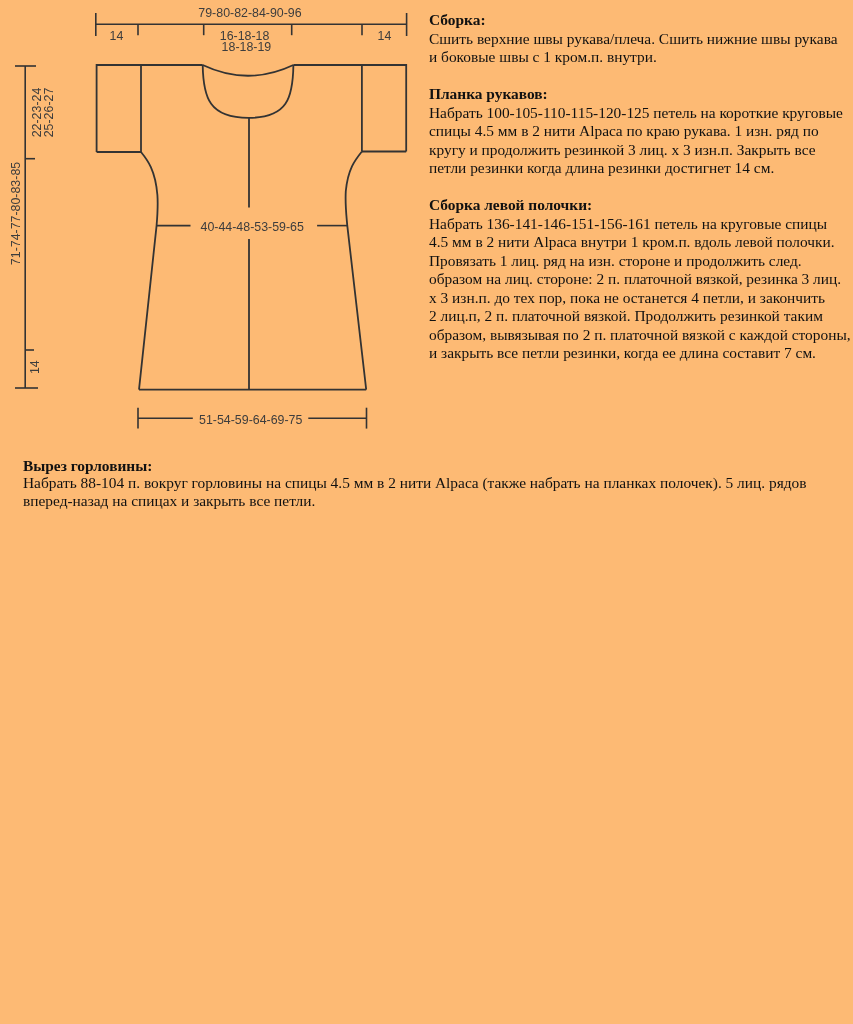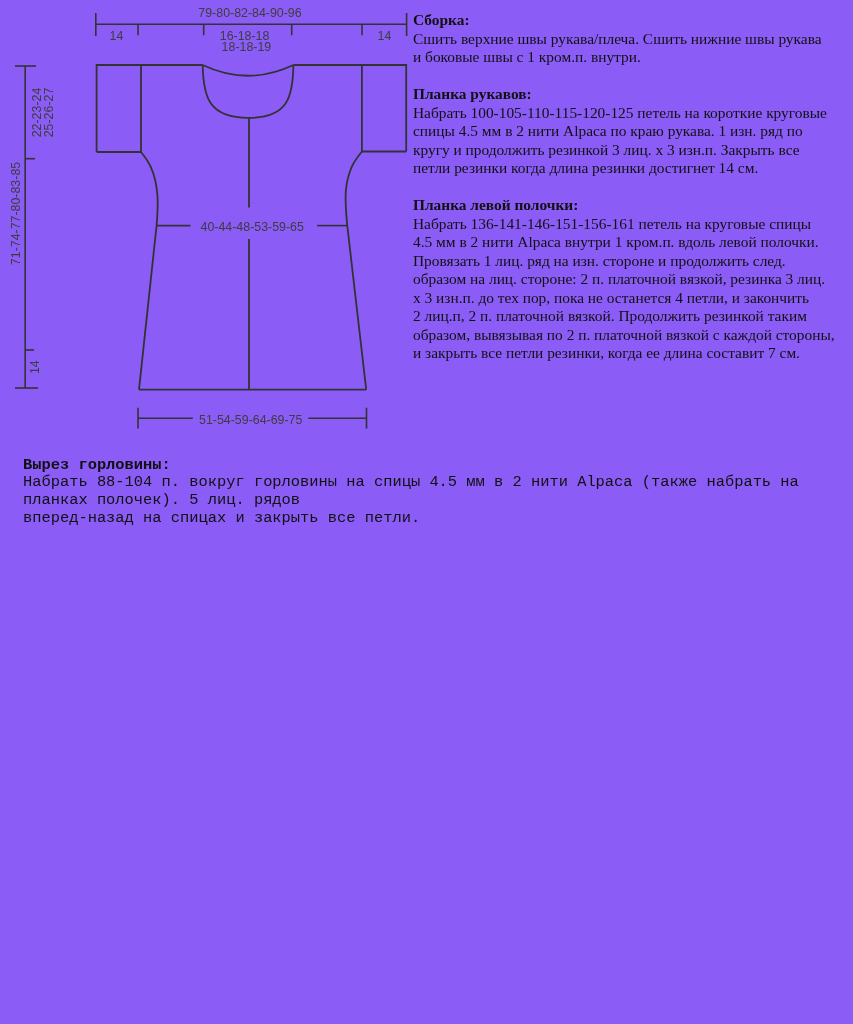--- a/index.html
+++ b/index.html
@@ -1,23 +1,23 @@
 <!DOCTYPE html>
 <html><head>
 <meta charset="utf-8">
 <style>
   html,body{margin:0;padding:0;background:#fff;}
-  #page{position:relative;width:853px;height:1024px;background:#8b5cf6;overflow:hidden;}
+  #page{position:relative;width:853px;height:1024px;background:#fdba74;overflow:hidden;}
   #diag{position:absolute;left:0;top:0;}
   .lbl{font-family:"Liberation Sans",sans-serif;font-size:12.4px;fill:#3d3d3d;}
-  #rcol{position:absolute;left:413px;top:11px;width:418px;white-space:nowrap;
+  #rcol{position:absolute;left:429px;top:11px;width:418px;white-space:nowrap;
         font-family:"Liberation Serif",serif;font-size:15.4px;line-height:18.5px;color:#111;}
   #rcol p{margin:0 0 18.5px 0;}
   #bsec{position:absolute;left:23px;top:456.5px;width:820px;
-        font-family:Liberation Mono, monospace;font-size:15.4px;line-height:17.9px;color:#111;}
+        font-family:Liberation Serif, serif;font-size:15.4px;line-height:17.9px;color:#111;}
   b{font-weight:bold;}
 </style>
 </head>
 <body>
 <div id="page">
 <svg id="diag" width="430" height="450" viewBox="0 0 430 450">
   <g fill="none" stroke="#333" stroke-width="1.8">
 
     <path d="M 95.8 24.3 H 406.6" stroke-width="1.6"></path>
     <path d="M 95.8 13 V 36" stroke-width="1.6"></path>
@@ -78,21 +78,21 @@
 
 <div id="rcol">
 <p><b>Сборка:</b><br>
 Сшить верхние швы рукава/плеча. Сшить нижние швы рукава<br>
 и боковые швы с 1 кром.п. внутри.</p>
 <p><b>Планка рукавов:</b><br>
 Набрать 100-105-110-115-120-125 петель на короткие круговые<br>
 спицы 4.5 мм в 2 нити Alpaca по краю рукава. 1 изн. ряд по<br>
 кругу и продолжить резинкой 3 лиц. x 3 изн.п. Закрыть все<br>
 петли резинки когда длина резинки достигнет 14 см.</p>
-<p><b>Планка левой полочки:</b><br>
+<p><b>Сборка левой полочки:</b><br>
 Набрать 136-141-146-151-156-161 петель на круговые спицы<br>
 4.5 мм в 2 нити Alpaca внутри 1 кром.п. вдоль левой полочки.<br>
 Провязать 1 лиц. ряд на изн. стороне и продолжить след.<br>
 образом на лиц. стороне: 2 п. платочной вязкой, резинка 3 лиц.<br>
 x 3 изн.п. до тех пор, пока не останется 4 петли, и закончить<br>
 2 лиц.п, 2 п. платочной вязкой. Продолжить резинкой таким<br>
 образом, вывязывая по 2 п. платочной вязкой с каждой стороны,<br>
 и закрыть все петли резинки, когда ее длина составит 7 см.</p>
 </div>
 

